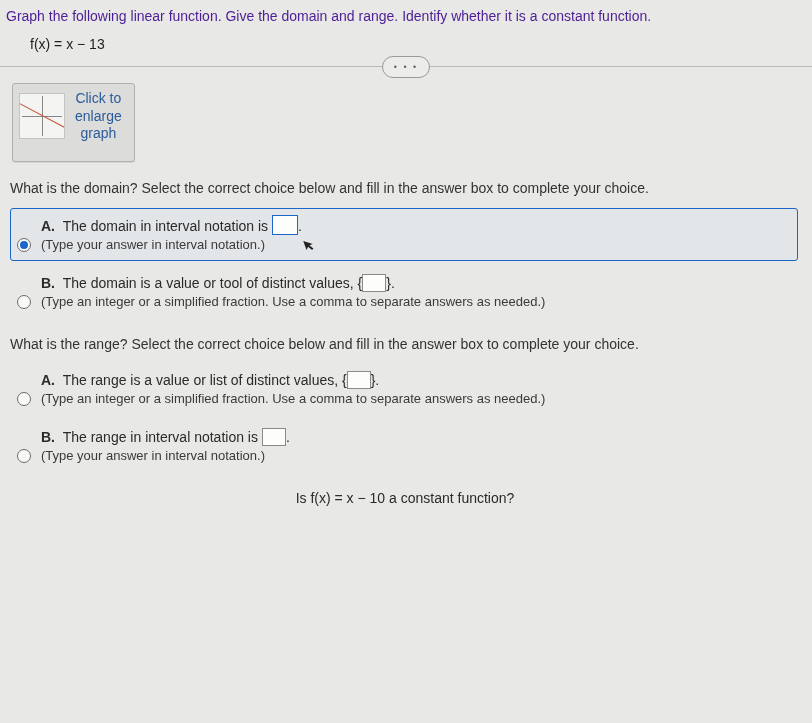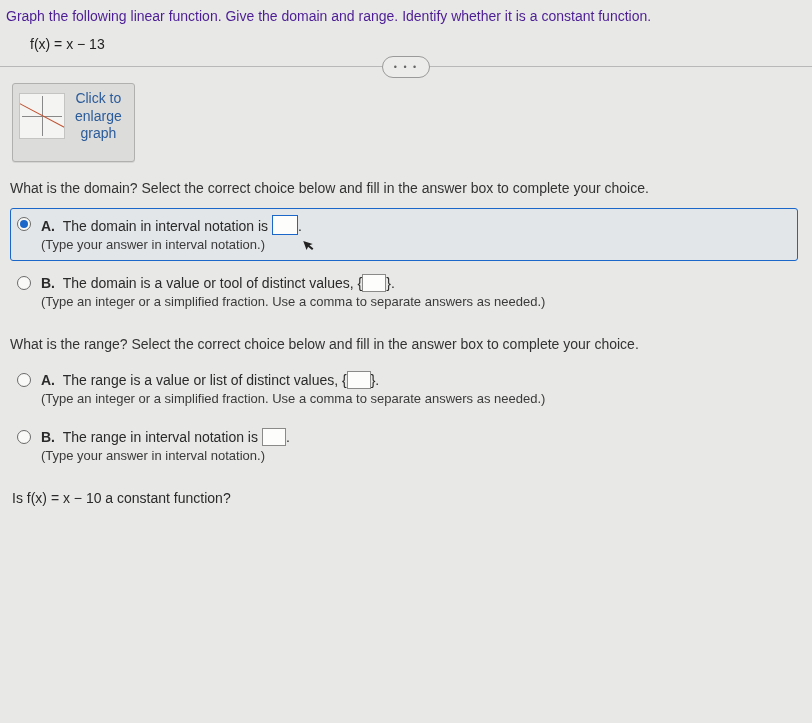--- a/index.html
+++ b/index.html
@@ -35,21 +35,21 @@
       position: relative; overflow: hidden;
     }
     .graph-thumb .ax-h, .graph-thumb .ax-v { position: absolute; background: #888; }
     .graph-thumb .ax-h { left: 2px; right: 2px; top: 50%; height: 1px; }
     .graph-thumb .ax-v { top: 2px; bottom: 2px; left: 50%; width: 1px; }
     .graph-thumb .line { position: absolute; left: -6px; top: 50%; width: 60px; height: 1px; background: #c05030; transform: rotate(28deg); transform-origin: center; }
     .graph-label { text-align: center; font-size: 14px; line-height: 1.25; color: #2a5b9b; }
     .question { font-size: 14px; margin: 0 0 12px 4px; color: #333; }
     .choices { margin: 0 0 18px 4px; }
     .choice {
-      display: flex; align-items: flex-start; gap: 10px; padding: 6px 8px 8px 6px;
+      display: flex; align-items: flex-end; gap: 10px; padding: 6px 8px 8px 6px;
       border: 1px solid transparent; border-radius: 3px; margin-bottom: 6px;
     }
     .choice.selected { border: 1px solid #1a66c9; background: rgba(200,220,250,0.15); }
     .radio {
       width: 14px; height: 14px; border: 1px solid #6a6a6a; border-radius: 50%;
       margin-top: 2px; flex: 0 0 auto; position: relative; background: #f9f9f7;
       cursor: pointer;
     }
     .radio.checked::after {
       content: ""; position: absolute; left: 2px; top: 2px; width: 8px; height: 8px;
@@ -63,21 +63,21 @@
       background: #fdfdfc; vertical-align: -4px; position: relative;
     }
     .blank-box.gray { border-color: #8a8a88; }
     .blank-box.small { width: 24px; height: 18px; }
     .cursor-arrow {
       position: absolute; right: -4px; bottom: -6px; width: 0; height: 0;
       transform: rotate(-20deg);
     }
     .cursor-arrow svg { width: 14px; height: 14px; display: block; }
     .brace-wrap { white-space: nowrap; }
-    .final-q { font-size: 14px; margin: 0 0 10px 6px; color: #2a2a2a; }
+    .final-q { font-size: 14px; margin: 0 0 10px 6px; color: #2a2a2a; text-align: center; }
     .yn-group { margin-left: 10px; }
     .yn-item { display: flex; align-items: center; gap: 10px; margin-bottom: 8px; }
     .yn-radio {
       width: 14px; height: 14px; border: 1px solid #6a6a6a; border-radius: 50%;
       background: #f9f9f7; cursor: pointer;
     }
     .yn-label { font-size: 14px; color: #2a2a2a; }
   </style>
 </head>
 <body>

